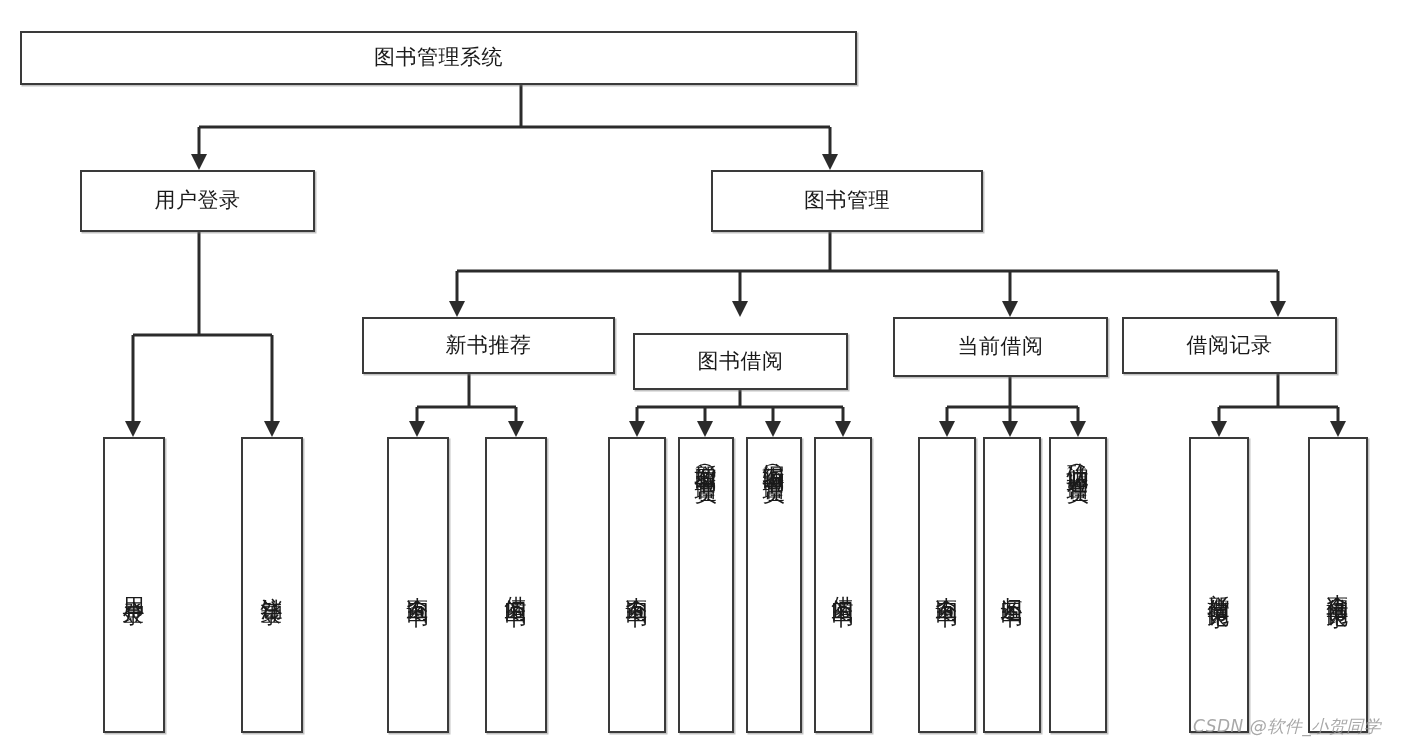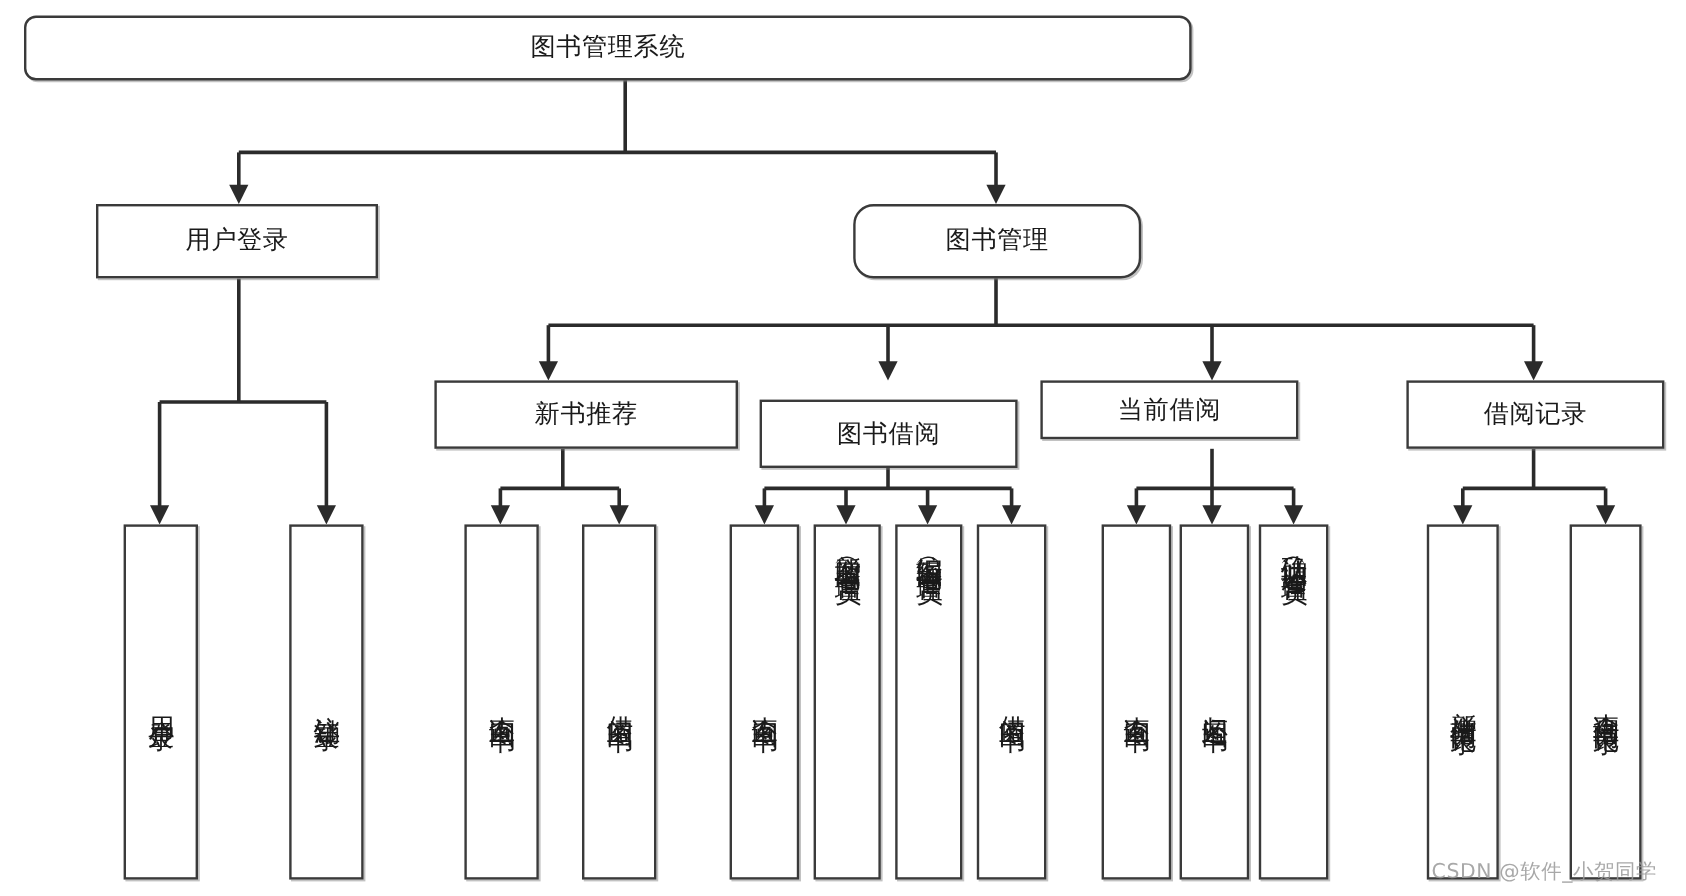--- a/index.html
+++ b/index.html
@@ -123,39 +123,39 @@
       <polygon points="1070,421 1086,421 1078,437" fill="#2b2b2b"></polygon>
       <line x1="1278" y1="374" x2="1278" y2="407" stroke="#2b2b2b" stroke-width="3"></line>
       <line x1="1219" y1="407" x2="1338" y2="407" stroke="#2b2b2b" stroke-width="3"></line>
       <line x1="1219" y1="407" x2="1219" y2="425" stroke="#2b2b2b" stroke-width="3"></line>
       <polygon points="1211,421 1227,421 1219,437" fill="#2b2b2b"></polygon>
       <line x1="1338" y1="407" x2="1338" y2="425" stroke="#2b2b2b" stroke-width="3"></line>
       <polygon points="1330,421 1346,421 1338,437" fill="#2b2b2b"></polygon>
     </svg>
 
   <div id="nodes">
-      <div class="node horiz" style="left: 20px; top: 13px; width: 973px; height: 54px; border-radius: 10px;">
+      <div class="node horiz" style="left: 20px; top: 31px; width: 837px; height: 54px;">
         <span class="node-label">图书管理系统</span>
       </div>
       <div class="node horiz" style="left: 80px; top: 170px; width: 235px; height: 62px;">
         <span class="node-label">用户登录</span>
       </div>
-      <div class="node horiz" style="left: 711px; top: 170px; width: 240px; height: 62px; border-radius: 17px;">
+      <div class="node horiz" style="left: 711px; top: 170px; width: 272px; height: 62px;">
         <span class="node-label">图书管理</span>
       </div>
       <div class="node horiz" style="left: 362px; top: 317px; width: 253px; height: 57px;">
         <span class="node-label">新书推荐</span>
       </div>
       <div class="node horiz" style="left: 633px; top: 333px; width: 215px; height: 57px;">
         <span class="node-label">图书借阅</span>
       </div>
-      <div class="node horiz" style="left: 867px; top: 317px; width: 215px; height: 49px;">
+      <div class="node horiz" style="left: 893px; top: 317px; width: 215px; height: 60px;">
         <span class="node-label">当前借阅</span>
       </div>
-      <div class="node horiz" style="left: 1172px; top: 317px; width: 215px; height: 57px;">
+      <div class="node horiz" style="left: 1122px; top: 317px; width: 215px; height: 57px;">
         <span class="node-label">借阅记录</span>
       </div>
       <div class="node vert centered" style="left: 103px; top: 437px; width: 62px; height: 296px;">
         <span class="node-label">用户登录</span>
       </div>
       <div class="node vert centered" style="left: 241px; top: 437px; width: 62px; height: 296px;">
         <span class="node-label">注销登录</span>
       </div>
       <div class="node vert centered" style="left: 387px; top: 437px; width: 62px; height: 296px;">
         <span class="node-label">查询图书</span>
@@ -185,15 +185,15 @@
         <span class="node-label">确认归还（管理员）</span>
       </div>
       <div class="node vert centered" style="left: 1189px; top: 437px; width: 60px; height: 296px;">
         <span class="node-label">新增借阅记录</span>
       </div>
       <div class="node vert centered" style="left: 1308px; top: 437px; width: 60px; height: 296px;">
         <span class="node-label">查询借阅记录</span>
       </div>
     </div>
 
-  <div class="watermark" style="left:1193px; top:715px;">CSDN @软件_小贺同学</div>
+  <div class="watermark" style="left:1193px; top:715px;font-style:italic;">CSDN @软件_小贺同学</div>
 
 </div>
 
 </body></html>

